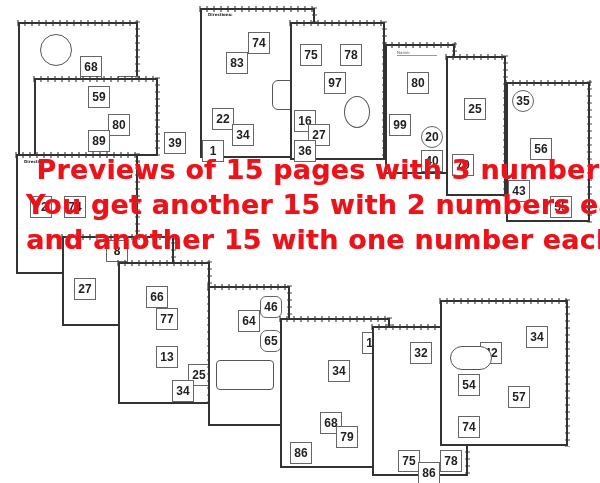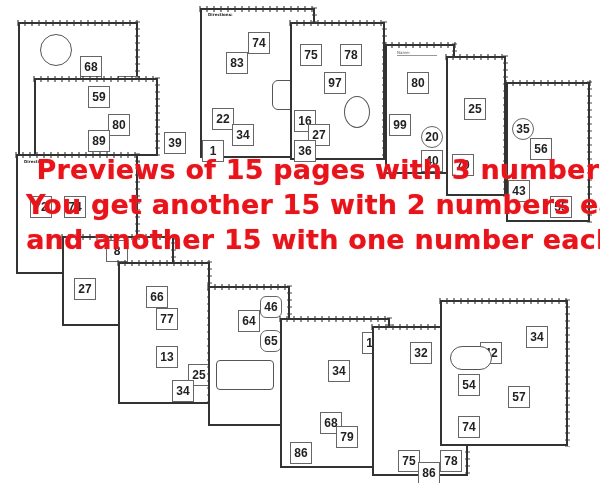--- a/index.html
+++ b/index.html
@@ -58,21 +58,21 @@
   <div class="cell" style="left:34px;top:80px;border-radius:11px;">20</div>
   <div class="cell" style="left:34px;top:104px;">40</div>
 </div>
 
 <div class="page" style="left:446px;top:56px;width:60px;height:140px;">
   <div class="cell" style="left:16px;top:40px;">25</div>
   <div class="cell" style="left:4px;top:96px;">70</div>
 </div>
 
 <div class="page" style="left:506px;top:82px;width:84px;height:140px;">
-  <div class="cell" style="left:4px;top:34px;border-radius:11px;">35</div>
+  <div class="cell" style="left:4px;top:6px;border-radius:11px;">35</div>
   <div class="cell" style="left:22px;top:54px;">56</div>
   <div class="cell" style="left:0px;top:96px;">43</div>
   <div class="cell" style="left:42px;top:112px;">55</div>
 </div>
 
 <div class="page" style="left:34px;top:78px;width:124px;height:78px;">
   <div class="cell" style="left:52px;top:6px;">59</div>
   <div class="cell" style="left:72px;top:34px;">80</div>
   <div class="cell" style="left:52px;top:50px;">89</div>
 </div>

